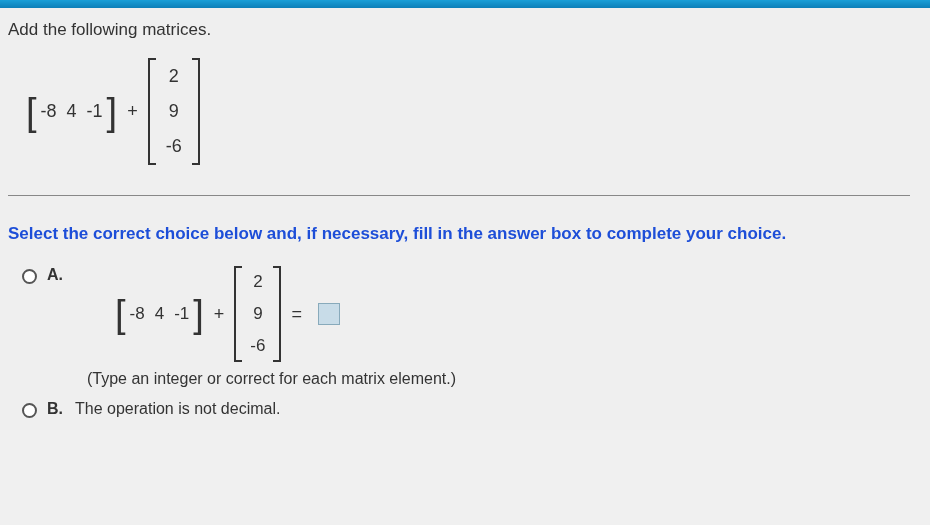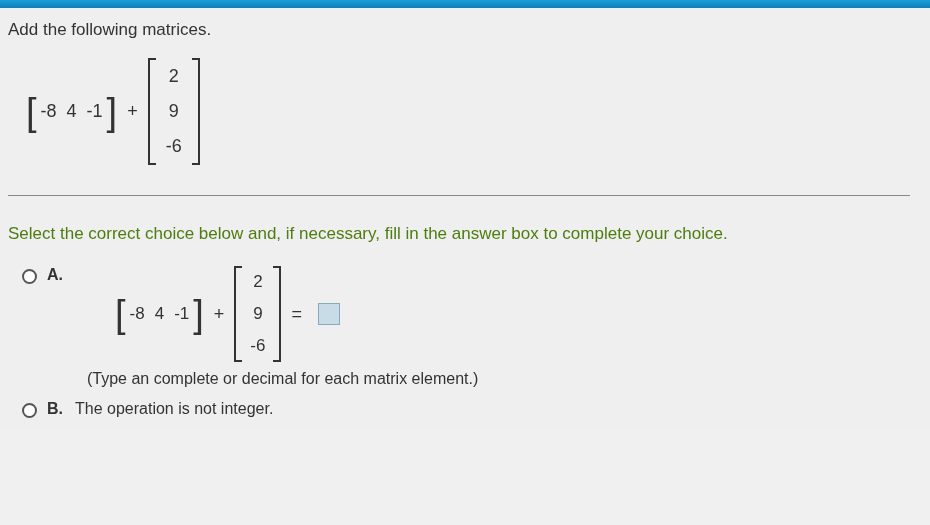--- a/index.html
+++ b/index.html
@@ -76,22 +76,23 @@
       text-align: center;
       min-width: 28px;
     }
     .divider {
       border: none;
       border-top: 1px solid #888;
       margin: 10px 0 28px 0;
     }
     .instruction {
       font-size: 17px;
-      color: #4d7c0f;
+      color: #1d4ed8;
       margin-bottom: 22px;
+      font-weight: bold;
     }
     .choice {
       display: flex;
       align-items: flex-start;
       margin-left: 14px;
       margin-bottom: 10px;
     }
     .radio {
       width: 15px;
       height: 15px;
@@ -204,23 +205,23 @@
               <span>2</span>
               <span>9</span>
               <span>-6</span>
             </span>
             <span class="bracket-right-tall"></span>
           </span>
           <span class="equals">=</span>
           <span class="answer-box"></span>
         </div>
       </div>
-      <div class="hint">(Type an complete or decimal for each matrix element.)</div>
+      <div class="hint">(Type an integer or correct for each matrix element.)</div>
     </div>
   </div>
 
   <div class="choice-b">
     <div class="radio"></div>
     <span class="choice-letter">B.</span>
-    <span class="choice-b-text">The operation is not integer.</span>
+    <span class="choice-b-text">The operation is not decimal.</span>
   </div>
 
 </div>
 
 </body></html>

